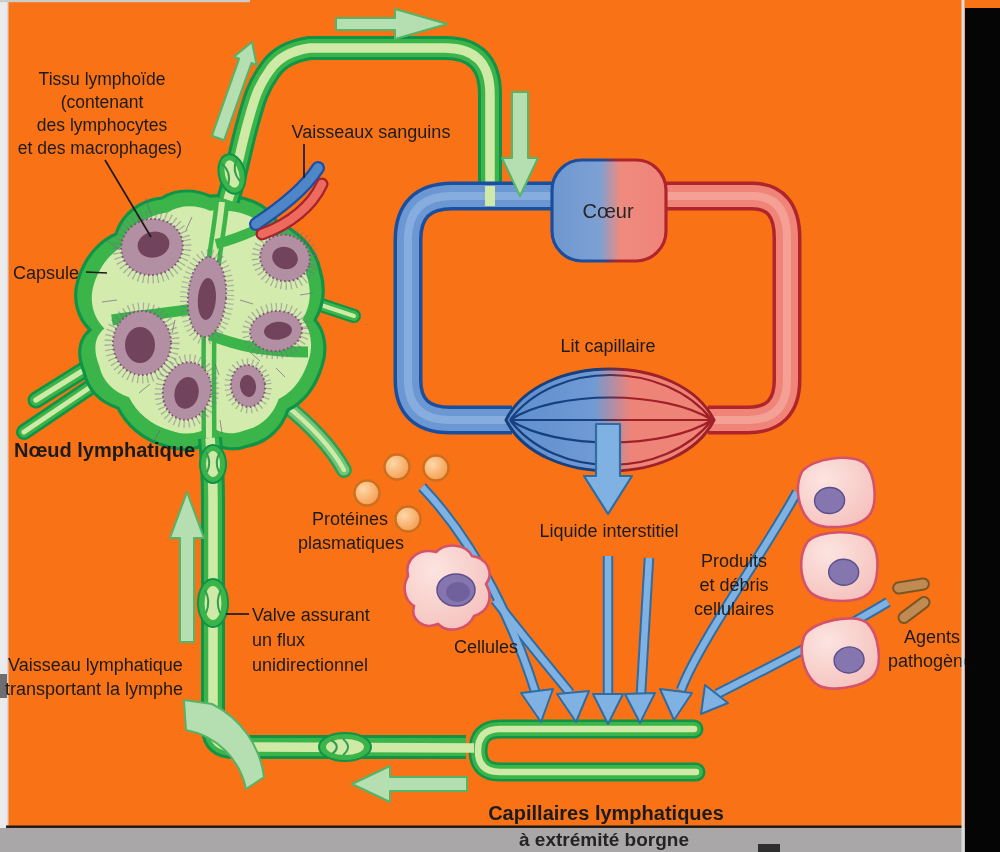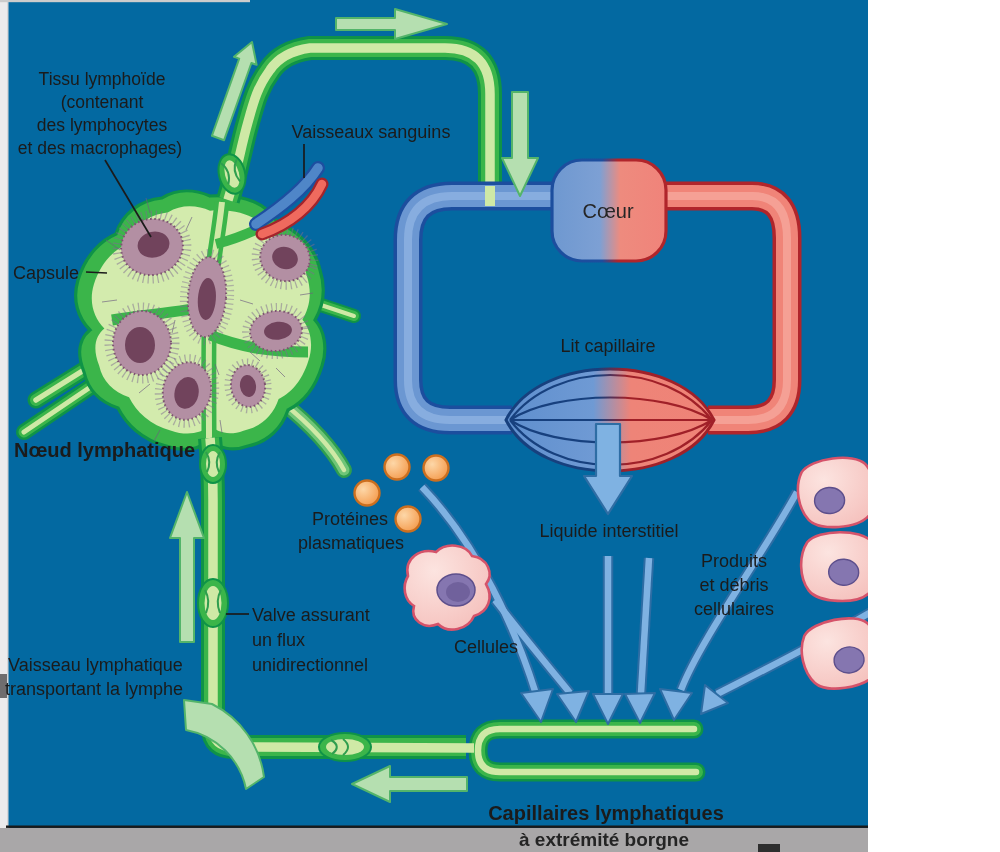--- a/index.html
+++ b/index.html
@@ -1,16 +1,16 @@
 <!DOCTYPE html>
 <html><head>
 <meta charset="utf-8">
 <style>
   html,body{margin:0;padding:0;background:#fff;}
-  .stage{position:relative;width:868px;height:852px;overflow:hidden;background:#0369a1;}
+  .stage{position:relative;width:1000px;height:852px;overflow:hidden;background:#f97316;}
   svg{display:block;}
   text{font-family:"Liberation Sans","DejaVu Sans",sans-serif;fill:#1b1b1b;}
   .lbl{font-size:18px;}
   .lbl-sm{font-size:17.5px;}
   .lbl-b{font-size:20px;font-weight:bold;}
   .ptr{stroke:#1b1b1b;stroke-width:1.7;fill:none;}
 </style>
 </head>
 <body>
 

